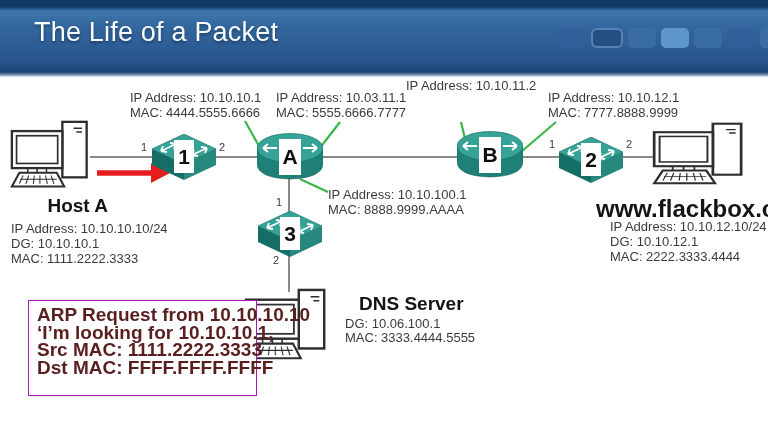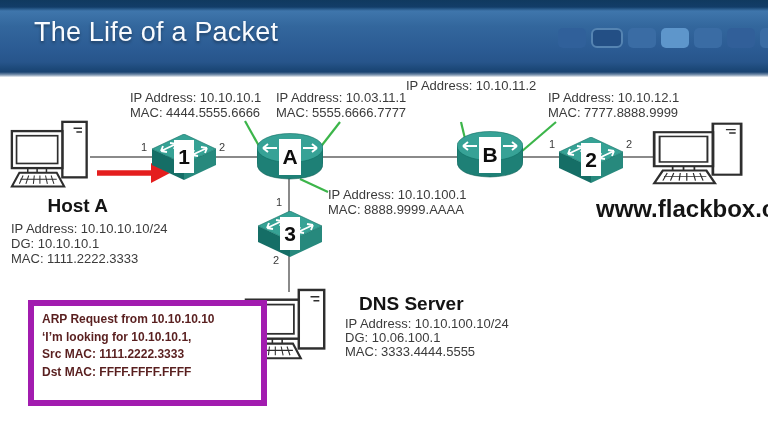--- a/index.html
+++ b/index.html
@@ -23,22 +23,22 @@
   .port{position:absolute;font-size:11px;color:#3b3b3b;}
   .dev-title{position:absolute;font-size:19px;font-weight:bold;color:#141414;white-space:nowrap;}
   .detail{position:absolute;font-size:13px;line-height:15px;color:#3b3b3b;white-space:nowrap;}
   .detail.tight{line-height:14px;}
   .devlabel{position:absolute;background:#ffffff;color:#0d0d0d;font-weight:bold;
     display:flex;align-items:center;justify-content:center;font-size:21px;}
   .wires,.dev{position:absolute;}
 
   
   .arp-box{position:absolute;left:28px;top:300px;width:211px;height:85px;
-    border:6px solid #a21caf;background:#ffffff;padding:5px 8px 4px 8px;
-    font-size:12px;font-weight:bold;line-height:17.5px;color:#591f1f;white-space:nowrap;}
+    border:1px solid #a21caf;background:#ffffff;padding:5px 8px 4px 8px;
+    font-size:19px;font-weight:bold;line-height:17.5px;color:#591f1f;white-space:nowrap;}
 </style>
 </head>
 <body>
 
 <div class="stage">
 
   <div class="header">
     <div class="header-title">The Life of a Packet</div>
     <div class="sq-row">
       <div class="sq" style="background: rgb(48, 96, 154);"></div>
@@ -164,24 +164,28 @@
   <div class="port" style="left:273px;top:254px;">2</div>
 
   <div class="dev-title" style="left:20px;top:195px;width:88px;text-align:right;">Host A</div>
   <div class="detail" style="left:11px;top:221px;">
     <div>IP Address: 10.10.10.10/24</div>
     <div>DG: 10.10.10.1</div>
     <div>MAC: 1111.2222.3333</div>
   </div>
 
   <div class="dev-title" style="left:596px;top:195px;width:164px;text-align:center;font-size:24px;">www.flackbox.com</div>
+  <div class="detail" style="left:610px;top:219px;">
+    <div>IP Address: 10.10.12.10/24</div>
+    <div>DG: 10.10.12.1</div>
+    <div>MAC: 2222.3333.4444</div>
+  </div>
 
   <div class="dev-title" style="left:359px;top:293px;">DNS Server</div>
   <div class="detail tight" style="left:345px;top:317px;">
-    <div>IP Address: 10.10.100.10/24</div>
     <div>DG: 10.06.100.1</div>
     <div>MAC: 3333.4444.5555</div>
   </div>
 
   <div class="arp-box">
     <div>ARP Request from 10.10.10.10</div>
     <div>‘I’m looking for 10.10.10.1,</div>
     <div>Src MAC: 1111.2222.3333</div>
     <div>Dst MAC: FFFF.FFFF.FFFF</div>
   </div>

